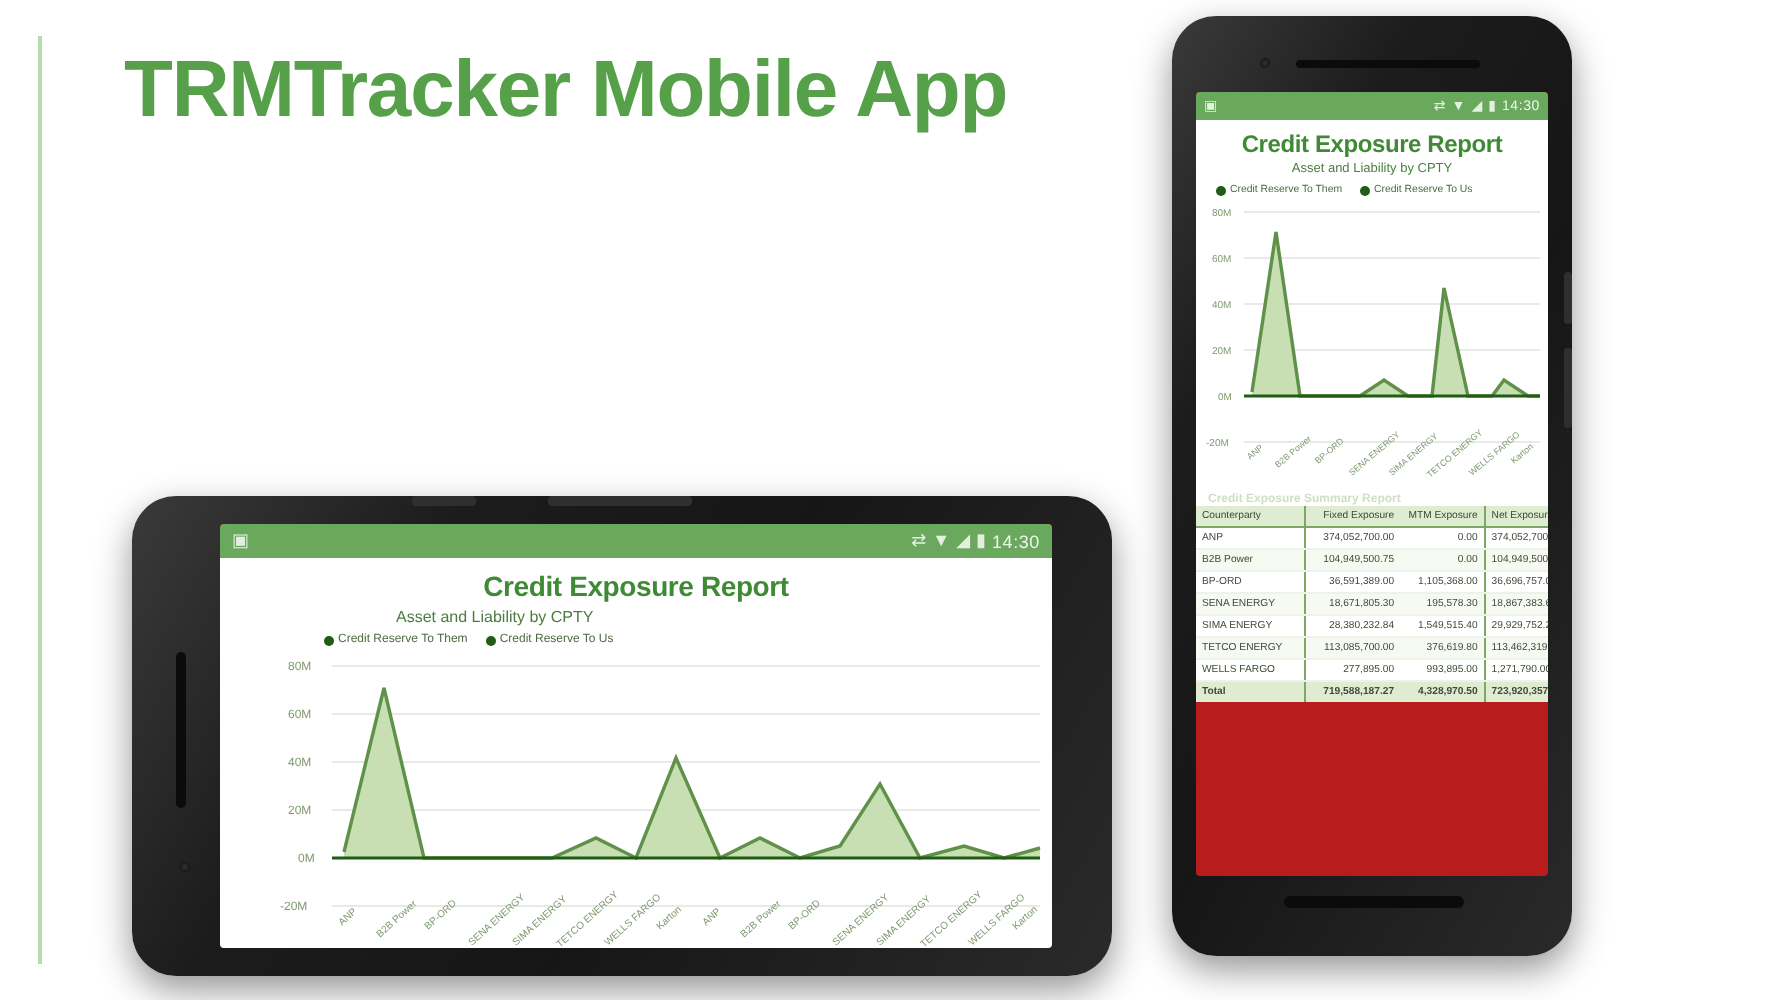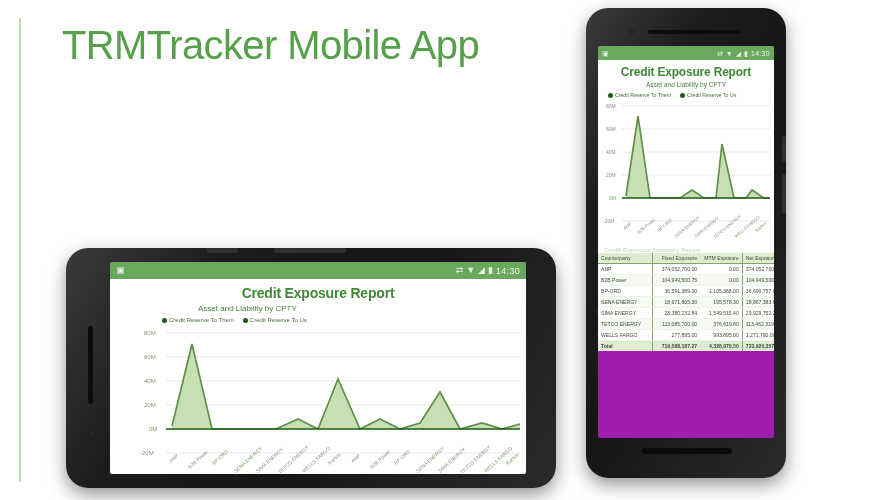--- a/index.html
+++ b/index.html
@@ -13,37 +13,37 @@
 
   
   .accent-rule{
     position:absolute;left:19px;top:18px;width:2px;height:464px;
     background:#b9dcae;
   }
 
   
   .headline-block{position:absolute;left:62px;top:22px;width:520px;}
   .app-title{
-    margin:0;font-size:40px;line-height:46px;font-weight:normal;
+    margin:0;font-size:40px;line-height:46px;font-weight:bold;
     color:#55a049;letter-spacing:-0.6px;
   }
   .app-tagline{
     margin:10px 0 0 0;font-size:25px;line-height:33px;font-weight:bold;
     color:#3e4040;letter-spacing:-0.4px;
   }
 
   
   .phone{position:absolute;}
   .phone .body{
     position:absolute;inset:0;border-radius:22px;
     background:linear-gradient(120deg,#3a3a3a 0%,#1c1c1c 26%,#161616 55%,#2a2a2a 100%);
     box-shadow:0 7px 18px rgba(0,0,0,.42);
   }
   .phone .glass{
-    position:absolute;border-radius:2px;background:#a21caf;overflow:hidden;
+    position:absolute;border-radius:2px;background:#b91c1c;overflow:hidden;
   }
   .speaker{position:absolute;background:#0b0b0b;border-radius:3px;}
   .camdot{position:absolute;width:5px;height:5px;border-radius:50%;
     background:#2e3236;box-shadow:inset 0 0 2px #000;}
   .sidebtn{position:absolute;background:#2f2f2f;border-radius:2px;}
 
   
   .statusbar{
     height:14px;background:#6aa85e;display:flex;align-items:center;
     justify-content:space-between;padding:0 4px;color:#eef6ea;

